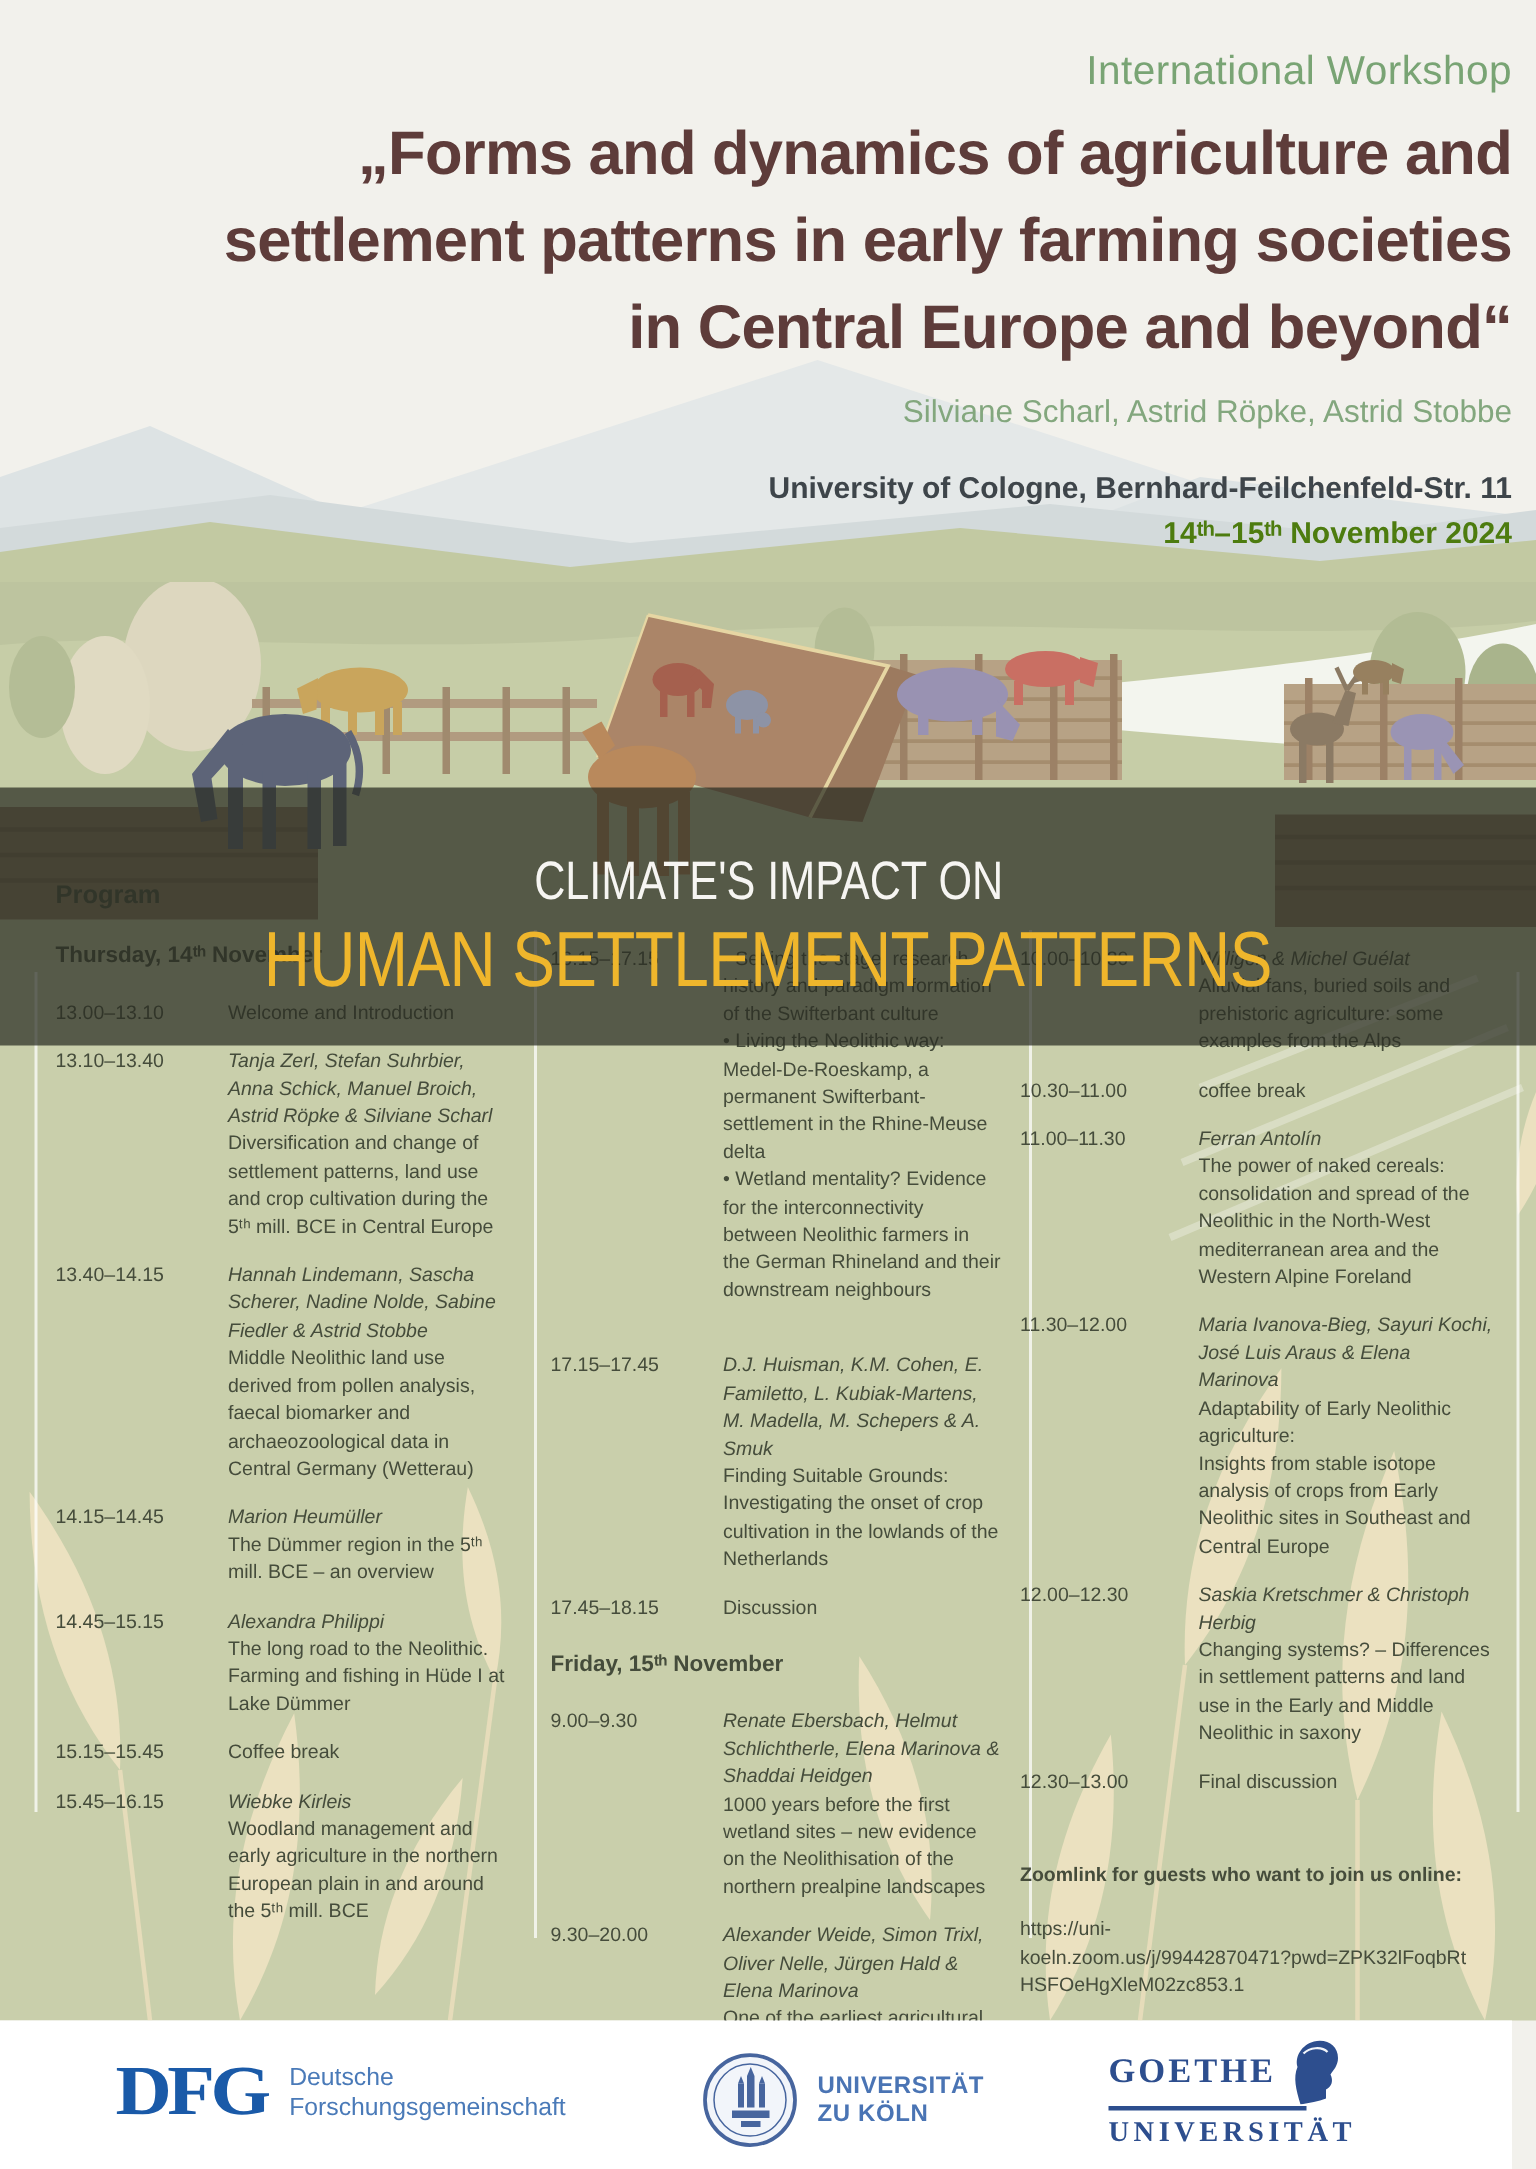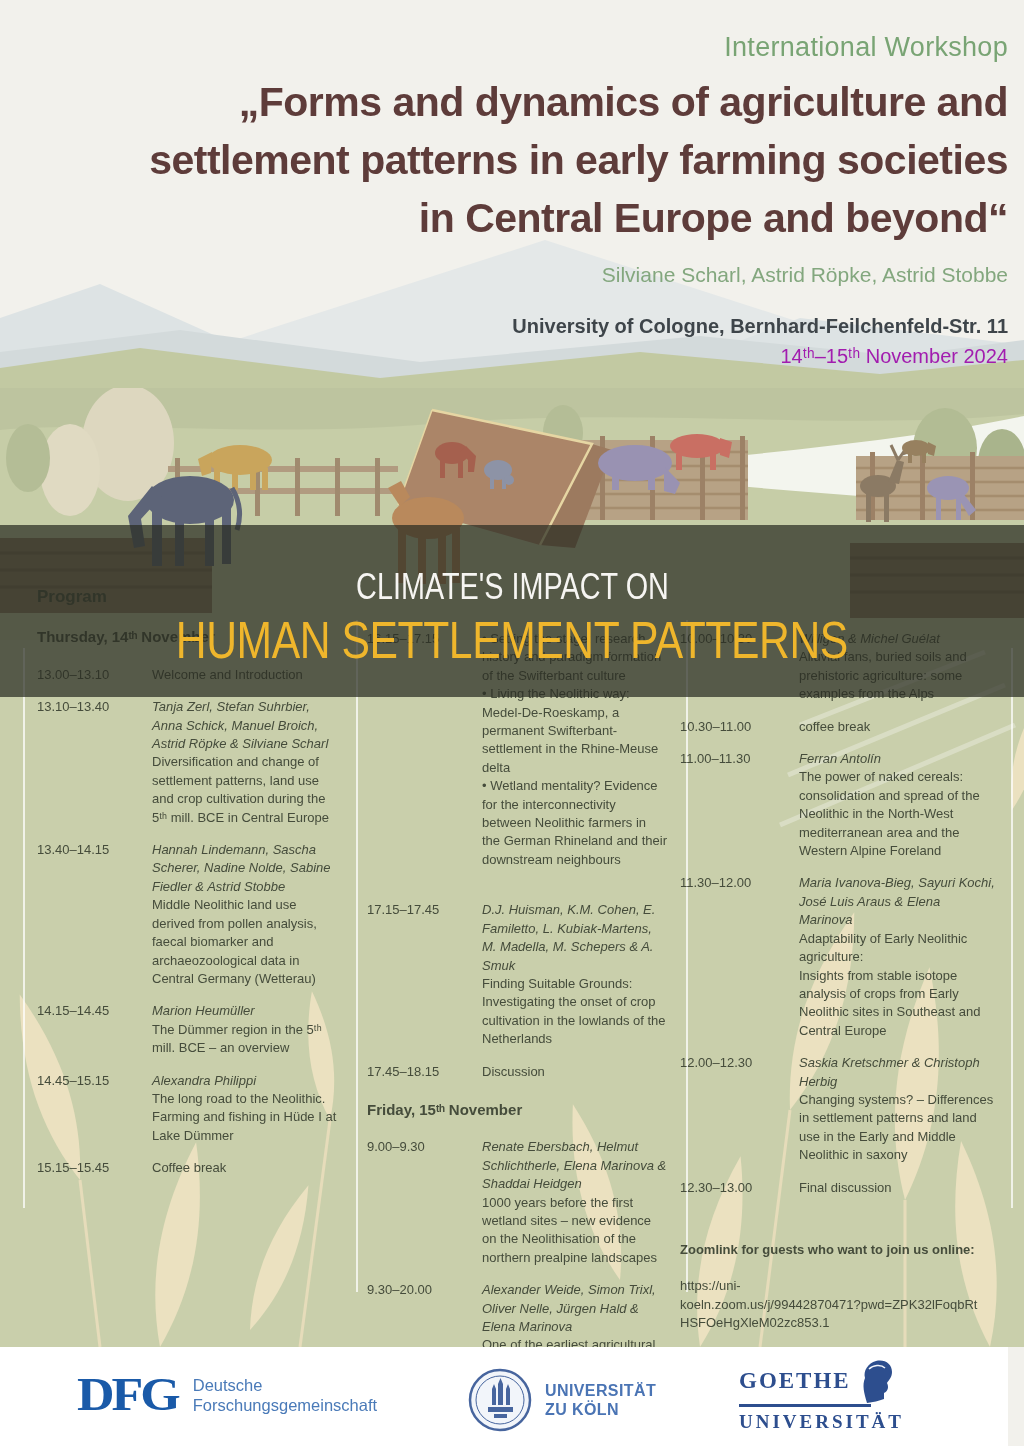--- a/index.html
+++ b/index.html
@@ -5,21 +5,21 @@
   html,body{margin:0;padding:0;background:#ffffff;}
   .poster{position:relative;width:1024px;height:1446px;background:#f2f1ec;overflow:hidden;
           font-family:"Liberation Sans","DejaVu Sans",sans-serif;}
 
   
   .hdr{position:absolute;right:16px;top:32px;text-align:right;z-index:3;}
   .eyebrow{color:#79a474;font-size:27px;letter-spacing:.3px;}
   .title{color:#5e3c3a;font-weight:bold;font-size:41px;line-height:58px;margin-top:10px;letter-spacing:-.5px;}
   .authors{color:#83a77e;font-size:21px;margin-top:16px;}
   .venue{color:#3e454a;font-size:20px;font-weight:bold;margin-top:28px;}
-  .date{color:#a21caf;font-size:20px;font-weight:normal;margin-top:7px;}
+  .date{color:#4d7c0f;font-size:20px;font-weight:bold;margin-top:7px;}
 
   
   svg.mountains{position:absolute;top:0;left:0;z-index:1;}
   svg.scene{position:absolute;top:388px;left:0;z-index:1;}
   .prog-bg{position:absolute;top:640px;left:0;width:1024px;height:707px;background:#c9cfab;z-index:1;}
   svg.wheat{position:absolute;top:640px;left:0;z-index:2;}
   .vline{position:absolute;width:2px;background:rgba(255,255,255,.72);z-index:2;}
   #vl1{left:23px;top:648px;height:560px;}
   #vl2{left:356px;top:620px;height:672px;}
   #vl3{left:686px;top:620px;height:672px;}
@@ -288,20 +288,27 @@
           <span class="sp">Alexandra Philippi</span>
           <span class="txt">The long road to the Neolithic. Farming and fishing in Hüde I at Lake Dümmer</span>
         </div>
     </div>
     <div class="entry">
       <div class="time">15.15–15.45</div>
       <div class="desc">
           <span class="txt">Coffee break</span>
         </div>
     </div>
+    <div class="entry">
+      <div class="time">15.45–16.15</div>
+      <div class="desc">
+          <span class="sp">Wiebke Kirleis</span>
+          <span class="txt">Woodland management and early agriculture in the northern European plain in and around the 5ᵗʰ mill. BCE</span>
+        </div>
+    </div>
   </div>
 
   <div class="prog" id="col2">
     <div class="entry lead">
       <div class="time">16.15–17.15</div>
       <div class="desc">
           <span class="txt">• Setting the stage: research history and paradigm formation of the Swifterbant culture
 • Living the Neolithic way: Medel-De-Roeskamp, a permanent Swifterbant-settlement in the Rhine-Meuse delta
 • Wetland mentality? Evidence for the interconnectivity between Neolithic farmers in the German Rhineland and their downstream neighbours</span>
         </div>

